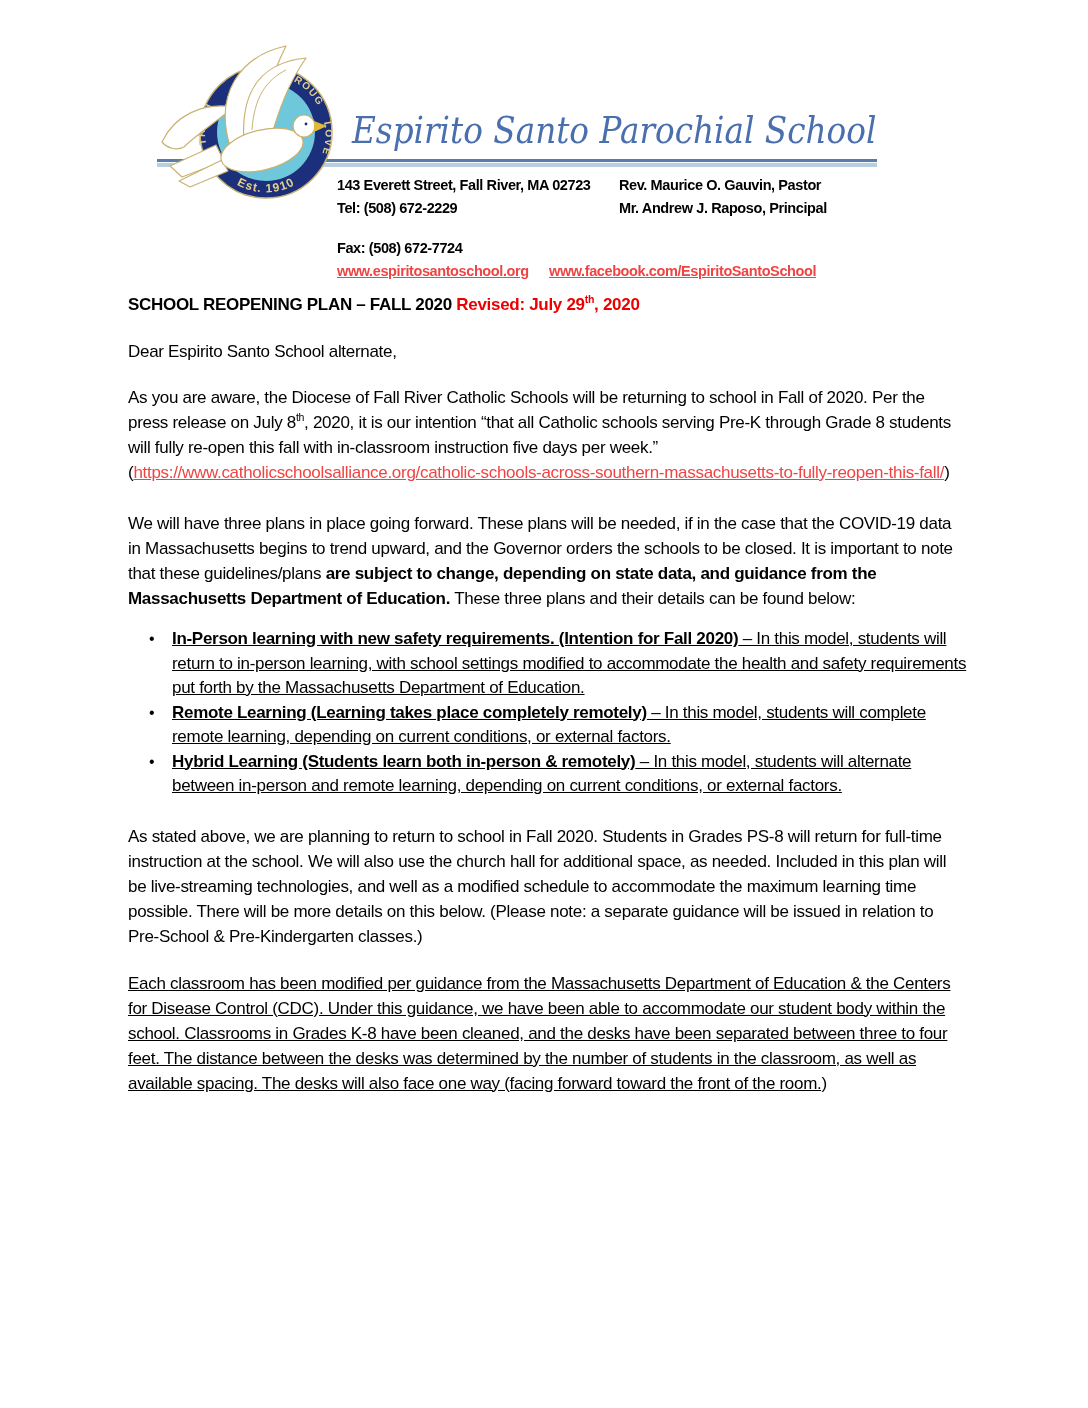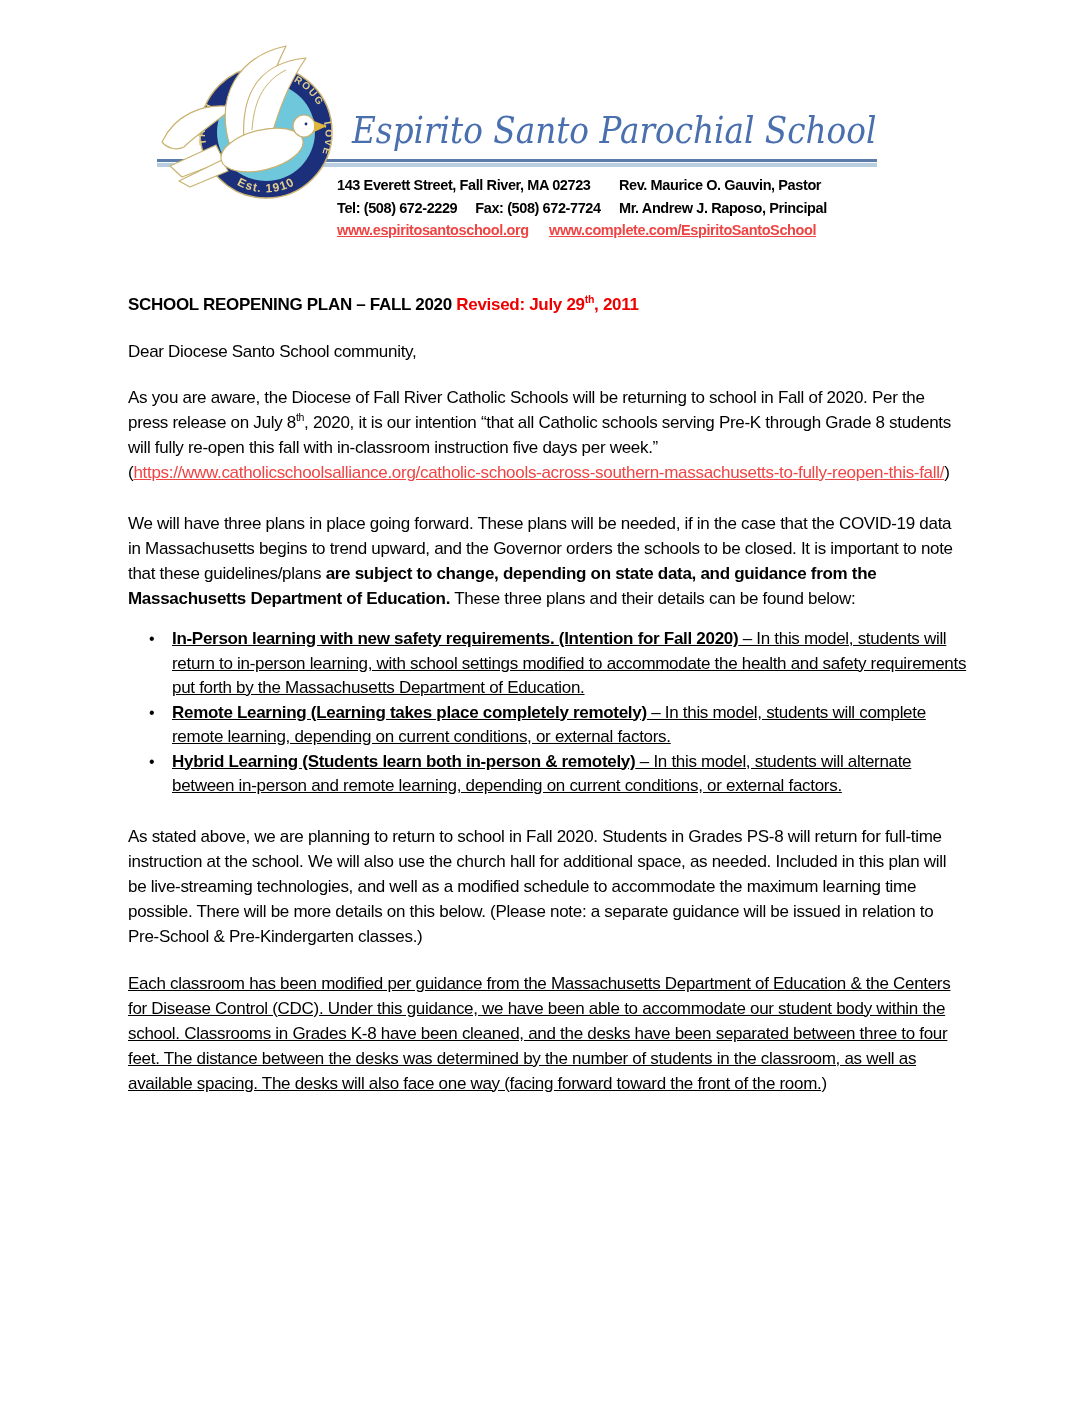--- a/index.html
+++ b/index.html
@@ -21,21 +21,21 @@
     color:#4a6fae; white-space:nowrap;
     transform:scaleX(.86); transform-origin:left center; letter-spacing:0px;
   }
   .contact {
     position:absolute; left:337px; top:174px;
     font-size:14.5px; font-weight:700; line-height:22.5px;
     letter-spacing:-0.4px; white-space:nowrap;
   }
   .contact .row { display:flex; }
   .c1 { display:inline-flex; width:282px;text-align:center; }
-  .telfax { display:inline-flex; gap:18px; width:282px; }
+  .telfax { display:inline-flex; gap:18px; width:282px;flex-direction:column; }
   .c3a { display:inline-flex; width:212px; }
   .link { color:#ef4444; text-decoration:underline; cursor:pointer; }
 
   
   .letter {
     position:absolute; left:128px; top:292px; width:840px;
     font-size:17px; line-height:25px; letter-spacing:-0.3px;
   }
   .letter p { margin:0; }
   .b { font-weight:700; }
@@ -113,30 +113,30 @@
         <span class="telfax">
           <span>Tel: (508) 672-2229</span>
           <span>Fax: (508) 672-7724</span>
         </span>
         <span>Mr. Andrew J. Raposo, Principal</span>
       </div>
       <div class="row">
         <span class="c3a">
             <a class="link">www.espiritosantoschool.org</a>
           </span>
-        <a class="link">www.complete.com/EspiritoSantoSchool</a>
+        <a class="link">www.facebook.com/EspiritoSantoSchool</a>
       </div>
     </div>
   </div>
 
   <main class="letter">
 
-    <p class="doc-title"><span class="b">SCHOOL REOPENING PLAN – FALL 2020 </span><span class="b red"><span>Revised: July 29</span><sup>th</sup><span>, 2011</span></span></p>
+    <p class="doc-title"><span class="b">SCHOOL REOPENING PLAN – FALL 2020 </span><span class="b red"><span>Revised: July 29</span><sup>th</sup><span>, 2020</span></span></p>
 
-    <p class="salutation">Dear Diocese Santo School community,</p>
+    <p class="salutation">Dear Espirito Santo School alternate,</p>
 
     <p class="p1"><span>As you are aware, the Diocese of Fall River Catholic Schools will be returning to school in Fall of 2020. Per the press release on July 8</span><sup>th</sup><span>, 2020, it is our intention “that all Catholic schools serving Pre-K through Grade 8 students will fully re-open this fall with in-classroom instruction five days per week.” (</span><a class="link">https://www.catholicschoolsalliance.org/catholic-schools-across-southern-massachusetts-to-fully-reopen-this-fall/</a><span>)</span></p>
 
     <p class="p2"><span>We will have three plans in place going forward. These plans will be needed, if in the case that the COVID-19 data in Massachusetts begins to trend upward, and the Governor orders the schools to be closed. It is important to note that these guidelines/plans </span><span class="b">are subject to change, depending on state data, and guidance from the Massachusetts Department of Education.</span><span> These three plans and their details can be found below:</span></p>
 
     <ul class="plans">
       <li><span class="b">In-Person learning with new safety requirements. (Intention for Fall 2020)</span><span> – In this model, students will return to in-person learning, with school settings modified to accommodate the health and safety requirements put forth by the Massachusetts Department of Education.</span></li>
       <li><span class="b">Remote Learning (Learning takes place completely remotely)</span><span> – In this model, students will complete remote learning, depending on current conditions, or external factors.</span></li>
       <li><span class="b">Hybrid Learning (Students learn both in-person &amp; remotely)</span><span> – In this model, students will alternate between in-person and remote learning, depending on current conditions, or external factors.</span></li>
     </ul>

